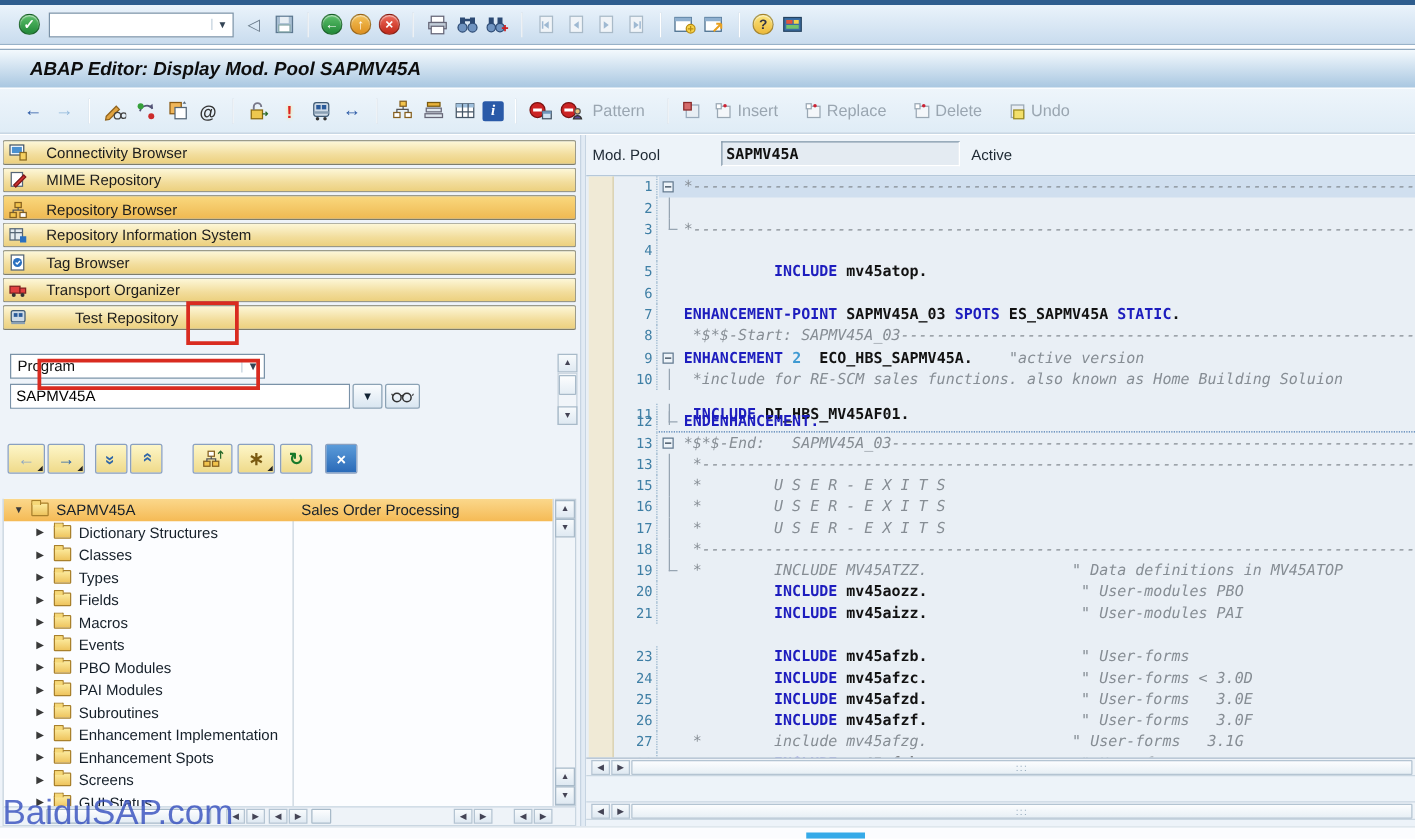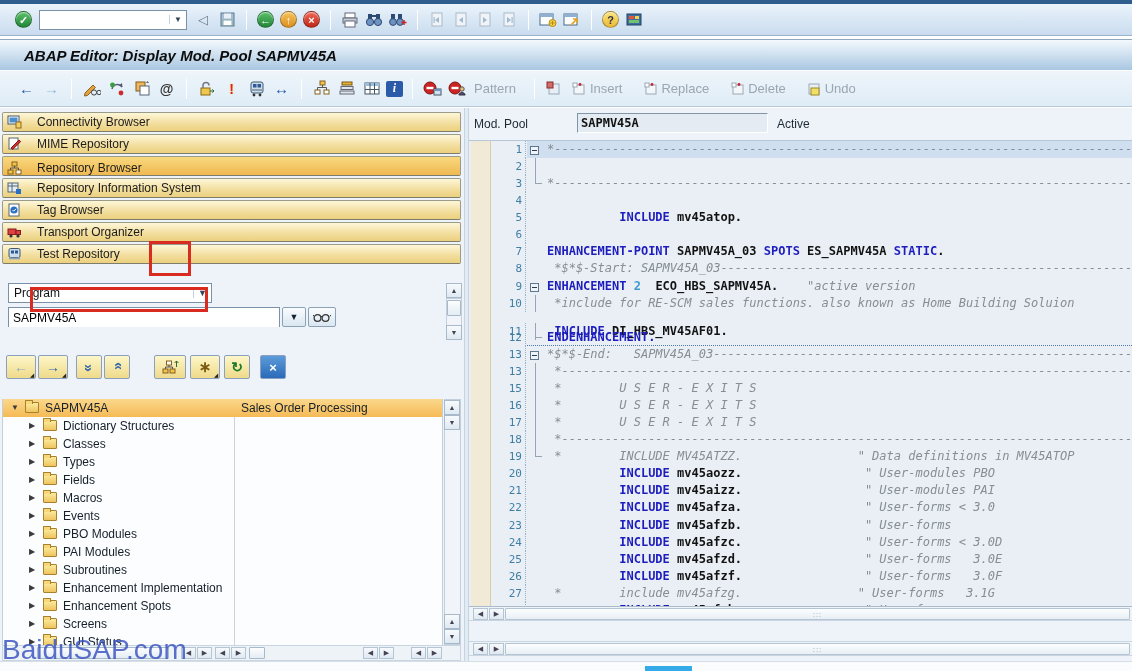--- a/index.html
+++ b/index.html
@@ -419,21 +419,21 @@
       </div>
       <div class="sbtn" style="top: 114px;">
         <svg class="sic" viewBox="0 0 15 14">
           <rect x="1" y="4" width="8" height="5.5" fill="#e04040" stroke="#802020"></rect>
           <rect x="9" y="5.5" width="4.5" height="4" fill="#e04040" stroke="#802020"></rect>
           <circle cx="4" cy="11" r="1.6" fill="#333"></circle>
           <circle cx="11" cy="11" r="1.6" fill="#333"></circle>
         </svg>
         <span class="slabel">Transport Organizer</span>
       </div>
-      <div class="sbtn" style="top: 136px;">
+      <div class="sbtn" style="top: 136px; gap: 23px;">
         <svg class="sic" viewBox="0 0 15 14">
           <rect x="2" y="1.5" width="11" height="9" rx="1.5" fill="#cfdbe7" stroke="#3f5a74"></rect>
           <rect x="4" y="3.5" width="3" height="3" fill="#2a5a9a"></rect>
           <rect x="8" y="3.5" width="3" height="3" fill="#2a5a9a"></rect>
           <rect x="2" y="10.5" width="11" height="1.8" fill="#8aa0b4"></rect>
         </svg>
         <span class="slabel">Test Repository</span>
       </div>
     </div>
 
@@ -753,25 +753,20 @@
       <div class="crow" style="top: 324px;">
         <span class="lnum">20</span>
         <span class="fold"></span>
         <span class="codeln"><span class="sk">          INCLUDE</span><span class="sn"> mv45aozz.</span><span class="sc">                 " User-modules PBO</span></span>
       </div>
       <div class="crow" style="top: 341px;">
         <span class="lnum">21</span>
         <span class="fold"></span>
         <span class="codeln"><span class="sk">          INCLUDE</span><span class="sn"> mv45aizz.</span><span class="sc">                 " User-modules PAI</span></span>
       </div>
-      <div class="crow" style="top: 358px;">
-        <span class="lnum">22</span>
-        <span class="fold"></span>
-        <span class="codeln"><span class="sk">          INCLUDE</span><span class="sn"> mv45afza.</span><span class="sc">                 " User-forms &lt; 3.0</span></span>
-      </div>
       <div class="crow" style="top: 376px;">
         <span class="lnum">23</span>
         <span class="fold"></span>
         <span class="codeln"><span class="sk">          INCLUDE</span><span class="sn"> mv45afzb.</span><span class="sc">                 " User-forms</span></span>
       </div>
       <div class="crow" style="top: 393px;">
         <span class="lnum">24</span>
         <span class="fold"></span>
         <span class="codeln"><span class="sk">          INCLUDE</span><span class="sn"> mv45afzc.</span><span class="sc">                 " User-forms &lt; 3.0D</span></span>
       </div>

